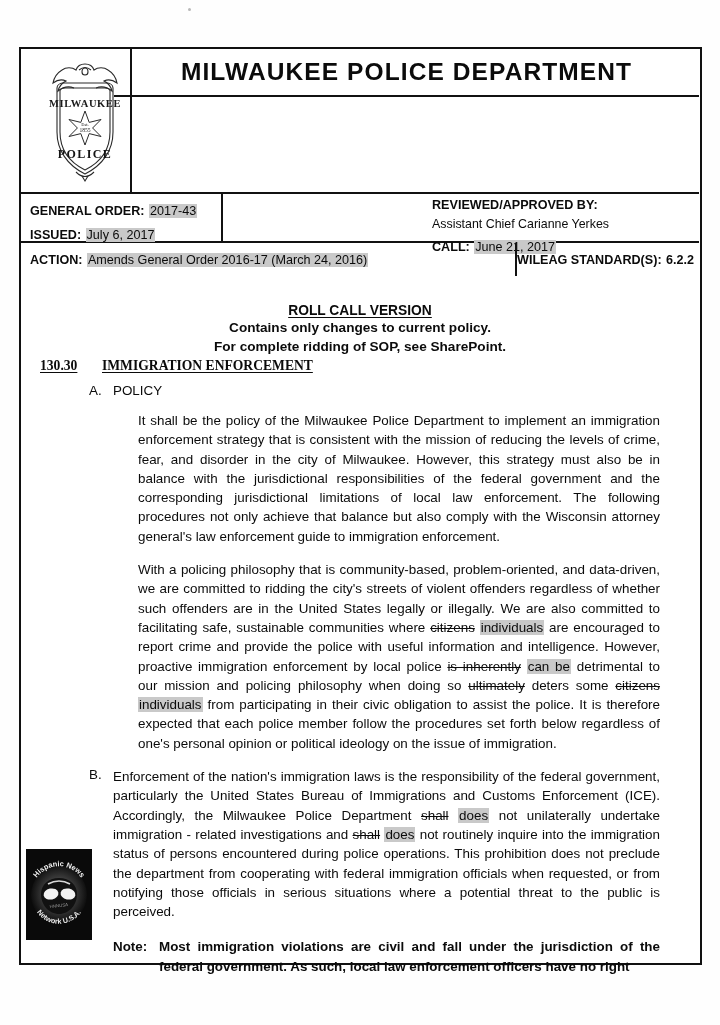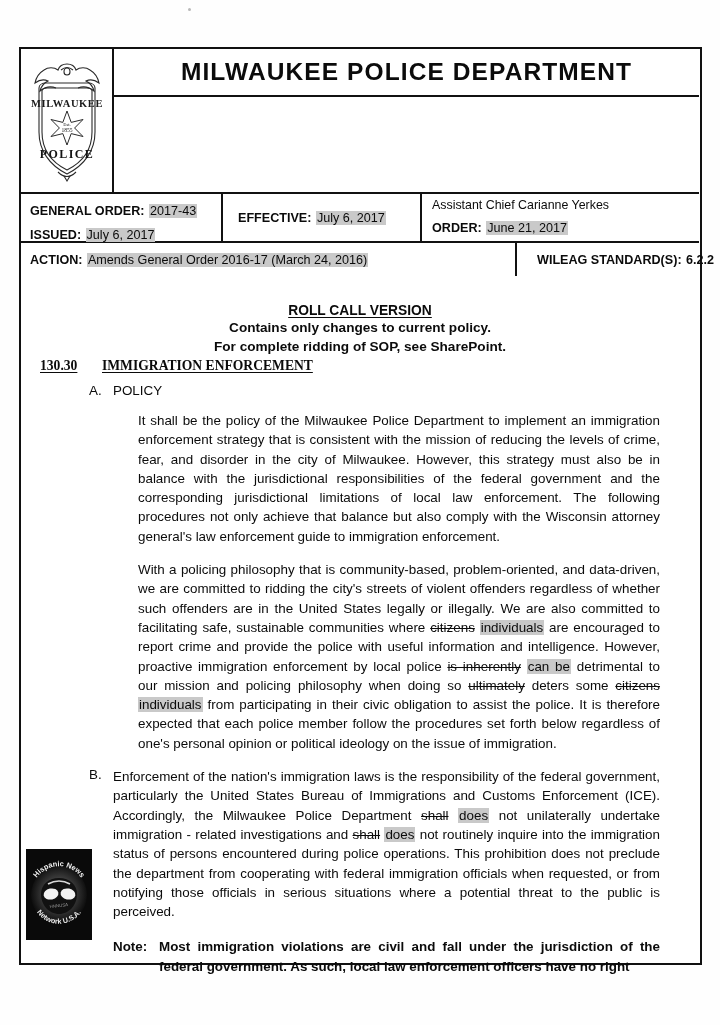--- a/index.html
+++ b/index.html
@@ -12,21 +12,21 @@
   
   .scan-fleck{position:absolute;left:188px;top:8px;width:3px;height:3px;
               background:#b9b9b9;border-radius:50%;}
 
   
   .doc-frame{position:absolute;left:19px;top:47px;width:683px;height:918px;
              border:2.5px solid #111;box-sizing:border-box;background:#fff;}
 
   
   .masthead{position:absolute;left:0;top:0;width:678px;height:143px;}
-  .badge-cell{position:absolute;left:0;top:0;width:93px;height:143px;
+  .badge-cell{position:absolute;left:18px;top:0;width:93px;height:143px;
               border-right:2px solid #111;box-sizing:border-box;
               display:flex;align-items:center;justify-content:center;}
   .badge-cell svg{display:block;}
 
   .title-cell{position:absolute;left:93px;top:0;width:585px;height:48px;
               border-bottom:2px solid #111;box-sizing:border-box;
               display:flex;align-items:center;justify-content:center;}
   .dept-title{font-size:24.5px;font-weight:700;letter-spacing:1.1px;
               text-align:center;line-height:1;}
 
@@ -46,21 +46,21 @@
         border-right:2px solid #111;box-sizing:border-box;padding:4px 0 0 9px;}
   .m-eff{position:absolute;left:202px;top:0;width:199px;height:100%;
          border-right:2px solid #111;box-sizing:border-box;
          display:flex;align-items:center;padding-left:15px;}
   .m-rev{position:absolute;left:401px;top:0;width:277px;height:100%;
          box-sizing:border-box;padding:2px 0 0 10px;}
 
   .m-act{position:absolute;left:0;top:0;width:496px;height:100%;
          border-right:2px solid #111;box-sizing:border-box;
          display:flex;align-items:center;padding-left:9px;}
-  .m-wil{position:absolute;left:504px;top:0;width:182px;height:100%;
+  .m-wil{position:absolute;left:484px;top:0;width:182px;height:100%;
          box-sizing:border-box;display:flex;align-items:center;padding-left:12px;}
 
   .mlbl{font-size:12.6px;font-weight:700;}
   .mval{font-size:12.6px;font-weight:400;}
   .mline{line-height:1.52;white-space:nowrap;}
   .mname{font-size:12.4px;font-weight:400;line-height:1.5;}
 
   
   .hl{background:#c9c9c9;padding:0 1px;}
 
@@ -153,28 +153,25 @@
     <div class="meta">
 
       <div class="meta-row1">
         <div class="m-go">
           <div class="mline"><span class="mlbl">GENERAL ORDER:</span>
             <span class="mval hl">2017-43</span></div>
           <div class="mline"><span class="mlbl">ISSUED:</span>
             <span class="mval hl">July 6, 2017</span></div>
         </div>
 
-        <div class="m-eff">
-          <div class="mline"><span class="mlbl">EFFECTIVE:</span>
-            <span class="mval hl">July 6, 2017</span></div>
-        </div>
 
         <div class="m-rev">
+          <div class="mline mlbl">REVIEWED/APPROVED BY:</div>
           <div class="mname">Assistant Chief Carianne Yerkes</div>
-          <div class="mline"><span class="mlbl">ORDER:</span>
+          <div class="mline"><span class="mlbl">CALL:</span>
             <span class="mval hl">June 21, 2017</span></div>
         </div>
       </div>
 
       <div class="meta-row2">
         <div class="m-act">
           <div class="mline"><span class="mlbl">ACTION:</span>
             <span class="mval hl">Amends General Order 2016-17 (March 24, 2016)</span></div>
         </div>
         <div class="m-wil">

